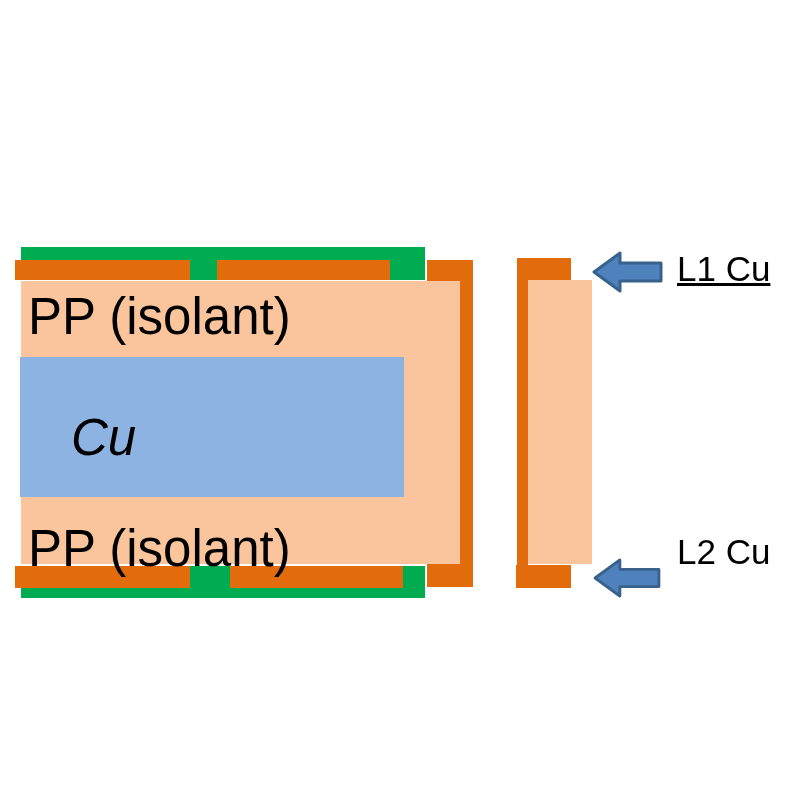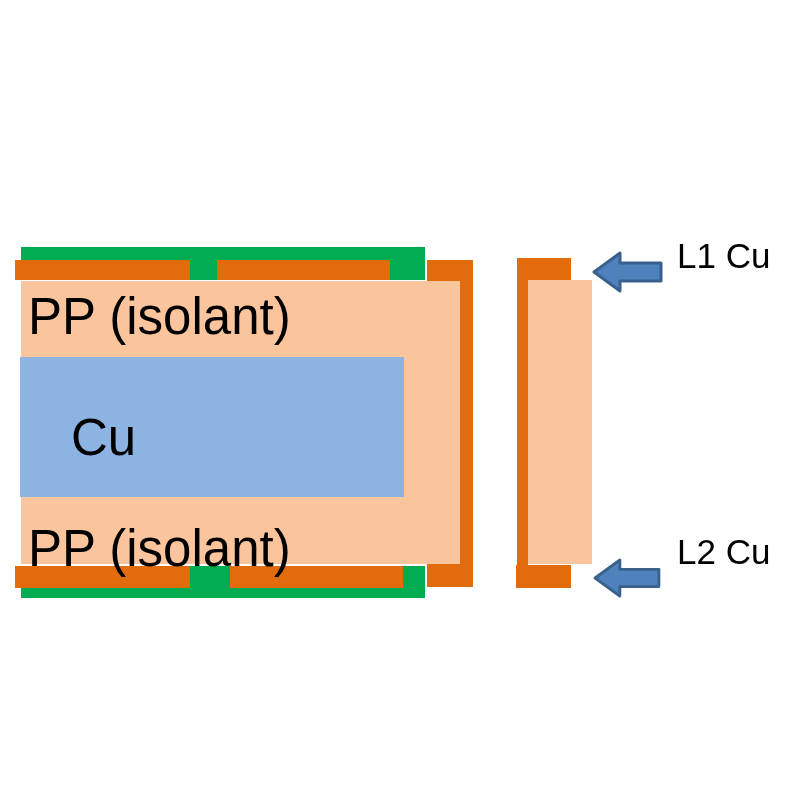--- a/index.html
+++ b/index.html
@@ -49,36 +49,36 @@
     <div class="abs orange" style="left:15px; top:566px; width:175px; height:22px;"></div>
     <div class="abs orange" style="left:230px; top:566px; width:173px; height:22px;"></div>
 
     <div class="abs orange" style="left:427px; top:260px; width:46px; height:327px;"></div>
 
     <div class="abs peach" style="left:21px; top:281px; width:439px; height:283px;"></div>
 
     <div class="abs blue" style="left:20px; top:357px; width:384px; height:140px;"></div>
 
     <div class="label label-lg" style="left:28px; top:291px;">PP (isolant)</div>
-    <div class="label label-lg" style="left:71px; top:412px;">Cu</div>
+    <div class="label label-lg" style="left:71px; top:412px;font-style:italic;">Cu</div>
     <div class="label label-lg" style="left:28px; top:523px;">PP (isolant)</div>
   </div>
 
   <div>
     <div class="abs orange" style="left:517px; top:258px; width:11px; height:330px;"></div>
     <div class="abs orange" style="left:517px; top:258px; width:54px; height:22px;"></div>
     <div class="abs orange" style="left:516px; top:565px; width:55px; height:23px;"></div>
     <div class="abs peach" style="left:528px; top:280px; width:64px; height:284px;"></div>
   </div>
 
   <div>
     <svg class="block-arrow" style="left:592px; top:251px;" width="71" height="42" viewBox="0 0 71 42">
       <polygon points="2,21 28,2 28,12 69,12 69,30 28,30 28,40"></polygon>
     </svg>
-    <div class="label label-md" style="left:677px; top:238px;">L1 Cu</div>
+    <div class="label label-md" style="left:677px; top:251px;text-decoration:underline;">L1 Cu</div>
 
     <svg class="block-arrow" style="left:592px; top:558px;" width="70" height="40" viewBox="0 0 71 42">
       <polygon points="2,21 28,2 28,12 69,12 69,30 28,30 28,40"></polygon>
     </svg>
     <div class="label label-md" style="left:677px; top:534px;">L2 Cu</div>
   </div>
 
 </div>
 
 </body></html>

